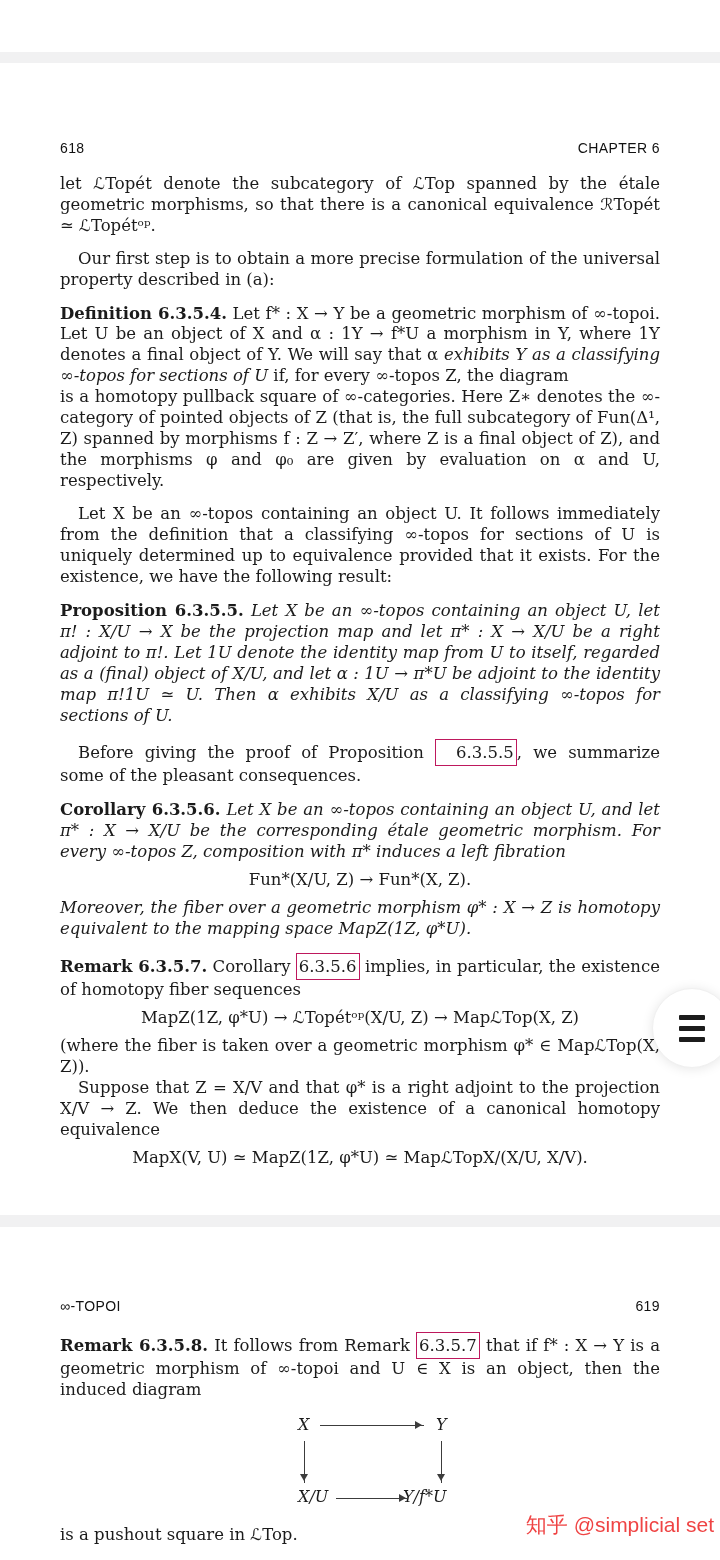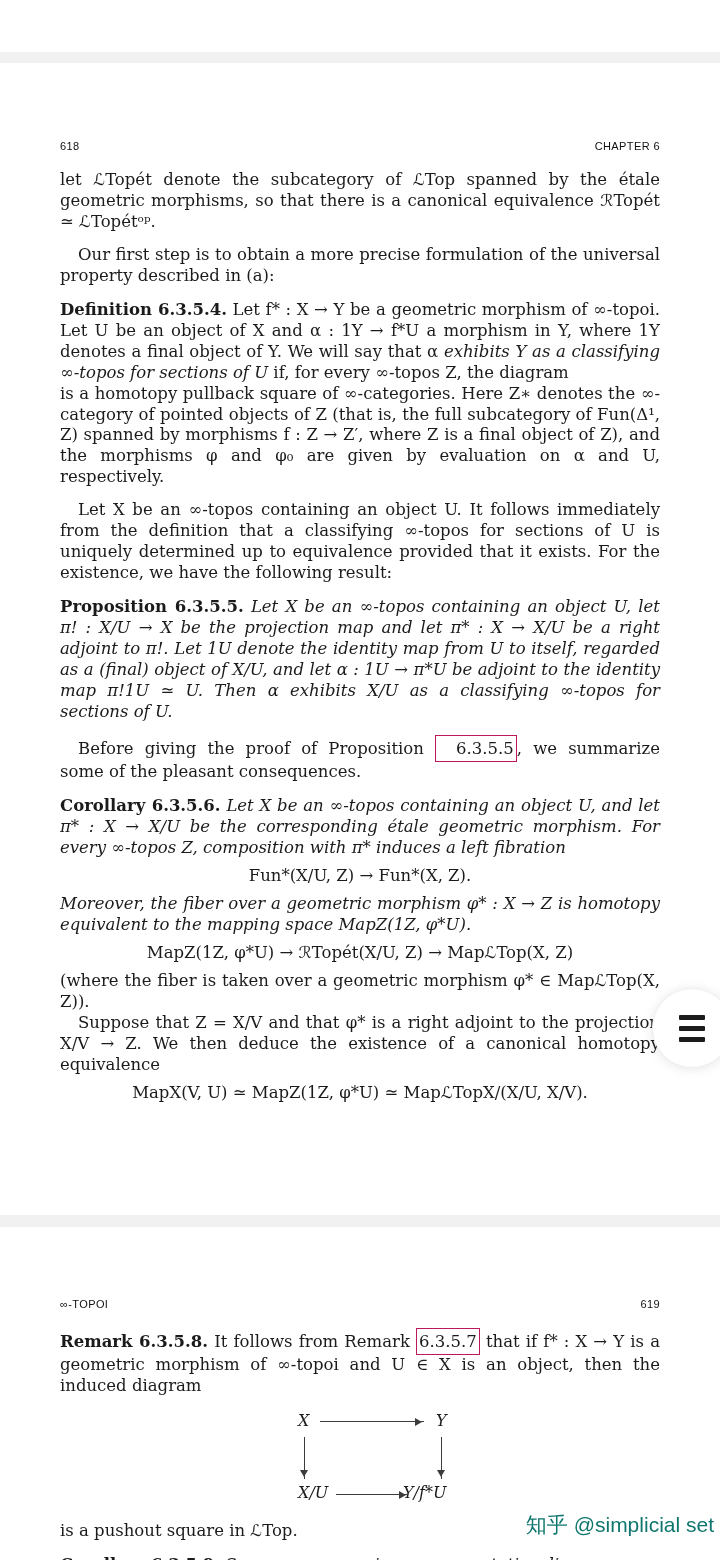--- a/index.html
+++ b/index.html
@@ -7,21 +7,21 @@
     width:720px;height:1560px;position:relative;overflow:hidden;
     background:#ffffff;color:#1b1b1b;
     font-family:"DejaVu Serif","DejaVu Sans","Liberation Serif",serif;
     font-size:16.5px;line-height:1.27;
   }
   .page-gap{position:absolute;left:0;width:720px;height:12px;background:#f1f1f2;}
   .page-content{position:absolute;left:60px;width:600px;}
   .running-header{
     display:flex;justify-content:space-between;align-items:baseline;
     font-family:"Liberation Sans","DejaVu Sans",sans-serif;
-    font-size:11px;letter-spacing:0.4px;color:#111;
+    font-size:14px;letter-spacing:0.4px;color:#111;
     margin-bottom:16px;
   }
   p{margin:0 0 0 0;text-align:justify;}
   .para{margin-top:12px;}
   .indent{text-indent:18px;}
   .thm{margin-top:13px;}
   .thm-label{font-weight:bold;}
   .thm-body{font-style:italic;}
   .refbox{border:1px solid #be185d;padding:4px 2px;display:inline-block;line-height:1.05;}
   .display-formula{text-align:center;margin:7px 0 7px 0;text-indent:0;}
@@ -38,21 +38,21 @@
   
   .menu-fab{
     position:absolute;left:652px;top:988px;width:78px;height:78px;border-radius:50%;
     background:#ffffff;border:1px solid #f0f0f0;box-shadow:0 1px 12px rgba(0,0,0,0.10);
     display:flex;flex-direction:column;justify-content:center;align-items:center;gap:6px;
   }
   .menu-fab .bar{width:26px;height:5px;background:#1c1c1c;border-radius:1px;}
   .watermark{
     position:absolute;top:1512px;right:6px;
     font-family:"Liberation Sans","DejaVu Sans",sans-serif;
-    font-size:21px;color:#0f766e;white-space:nowrap;z-index:5;
+    font-size:21px;color:#ef4444;white-space:nowrap;z-index:5;
   }
 </style>
 </head>
 <body>
 
 <div class="page-gap" style="top:52px;height:11px;"></div>
 <div class="page-gap" style="top:1215px;"></div>
 
 <div class="page-content" style="top:140px;">
 
@@ -75,22 +75,23 @@
   <p class="thm"><span class="thm-label">Proposition 6.3.5.5.</span><span class="thm-body"> Let X be an ∞-topos containing an object U, let π! : X/U → X be the projection map and let π* : X → X/U be a right adjoint to π!. Let 1U denote the identity map from U to itself, regarded as a (final) object of X/U, and let α : 1U → π*U be adjoint to the identity map π!1U ≃ U. Then α exhibits X/U as a classifying ∞-topos for sections of U.</span></p>
 
   <p class="para indent"><span>Before giving the proof of Proposition </span><span class="refbox">6.3.5.5</span><span>, we summarize some of the pleasant consequences.</span></p>
 
   <p class="thm"><span class="thm-label">Corollary 6.3.5.6.</span><span class="thm-body"> Let X be an ∞-topos containing an object U, and let π* : X → X/U be the corresponding étale geometric morphism. For every ∞-topos Z, composition with π* induces a left fibration</span></p>
 
   <p class="display-formula">Fun*(X/U, Z) → Fun*(X, Z).</p>
 
   <p class="thm-body" style="margin-top:2px;text-align:justify;">Moreover, the fiber over a geometric morphism φ* : X → Z is homotopy equivalent to the mapping space MapZ(1Z, φ*U).</p>
 
+  <p class="thm"><span class="thm-label">Remark 6.3.5.7.</span><span> Corollary </span><span class="refbox">6.3.5.6</span><span> implies, in particular, the existence of homotopy fiber sequences</span></p>
 
-  <p class="display-formula">MapZ(1Z, φ*U) → ℛTopét(X/U, Z) → MapℒTop(X, Z)</p>
+  <p class="display-formula">MapZ(1Z, φ*U) → ℒTopétᵒᵖ(X/U, Z) → MapℒTop(X, Z)</p>
 
   <p>(where the fiber is taken over a geometric morphism φ* ∈ MapℒTop(X, Z)).</p>
   <p class="indent">Suppose that Z = X/V and that φ* is a right adjoint to the projection X/V → Z. We then deduce the existence of a canonical homotopy equivalence</p>
 
   <p class="display-formula">MapX(V, U) ≃ MapZ(1Z, φ*U) ≃ MapℒTopX/(X/U, X/V).</p>
 
 </div>
 
 <div class="page-content" style="top:1298px;">
 

